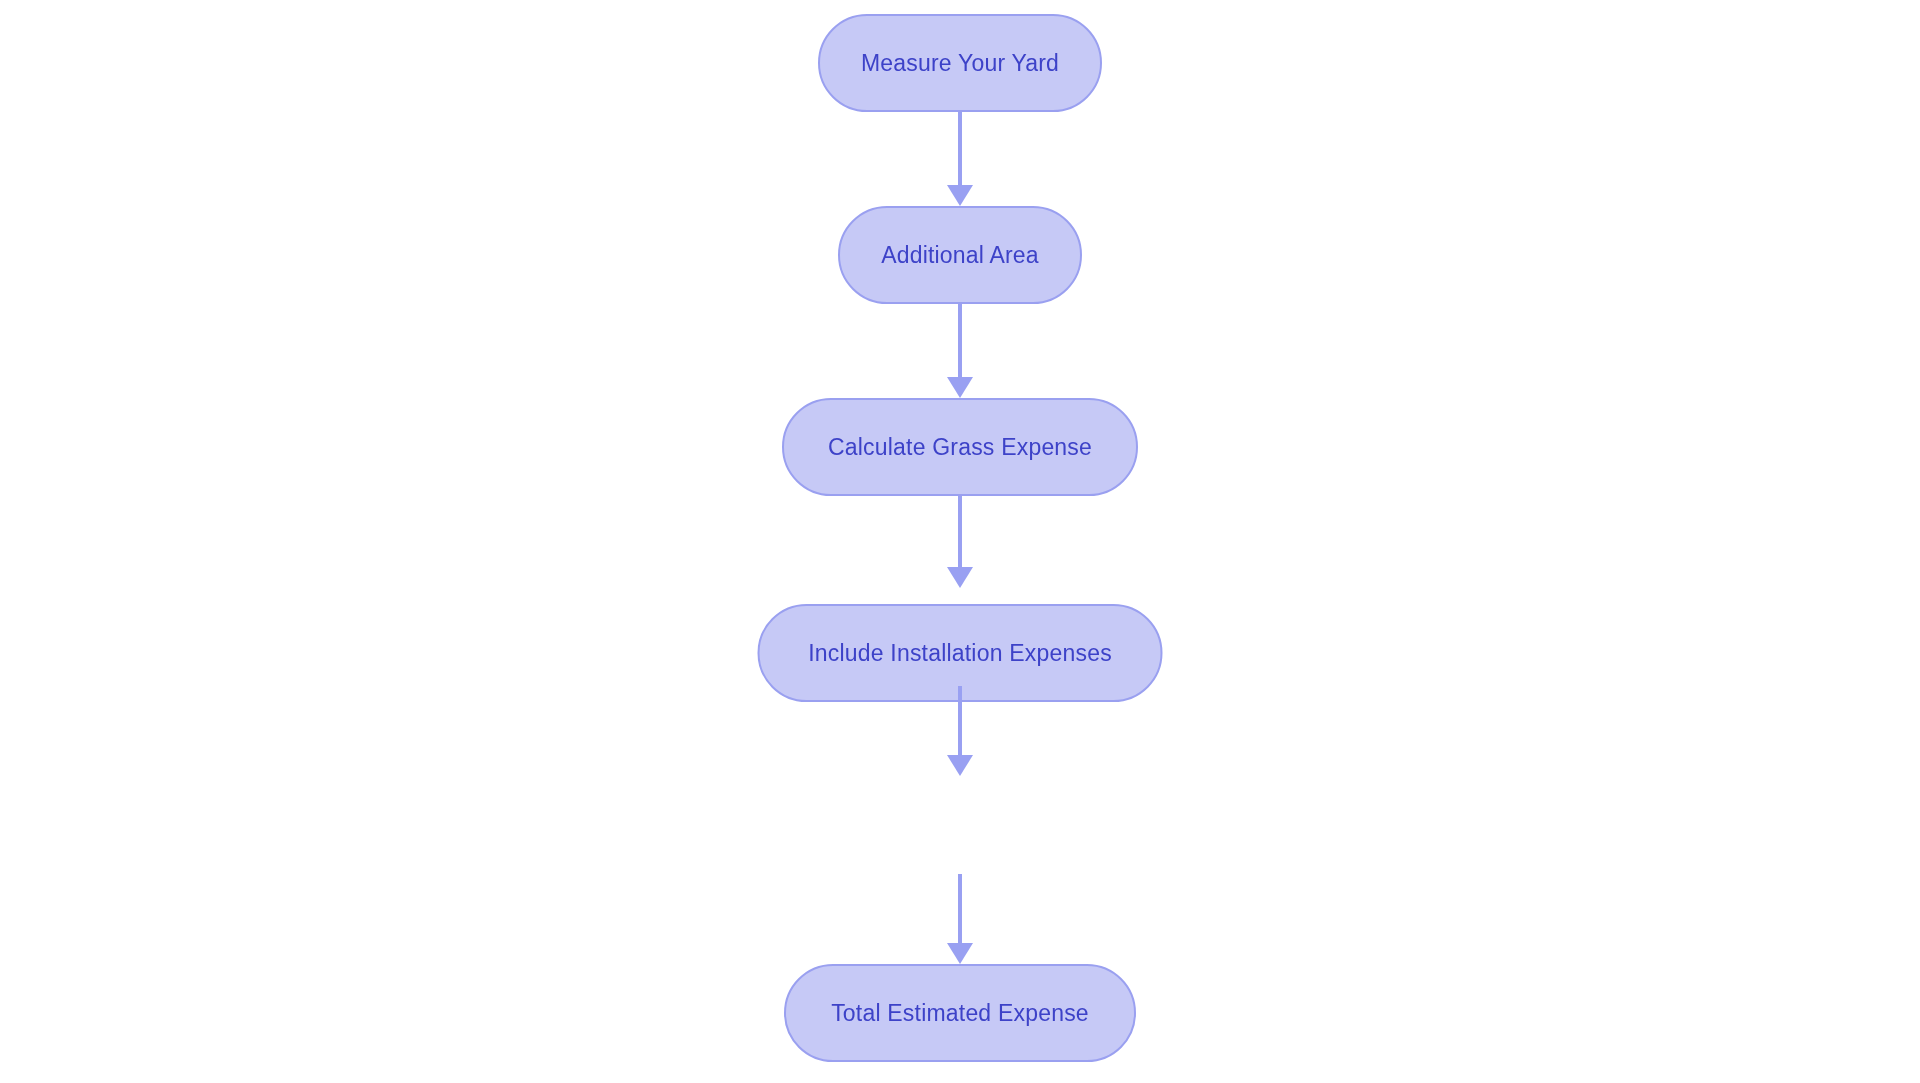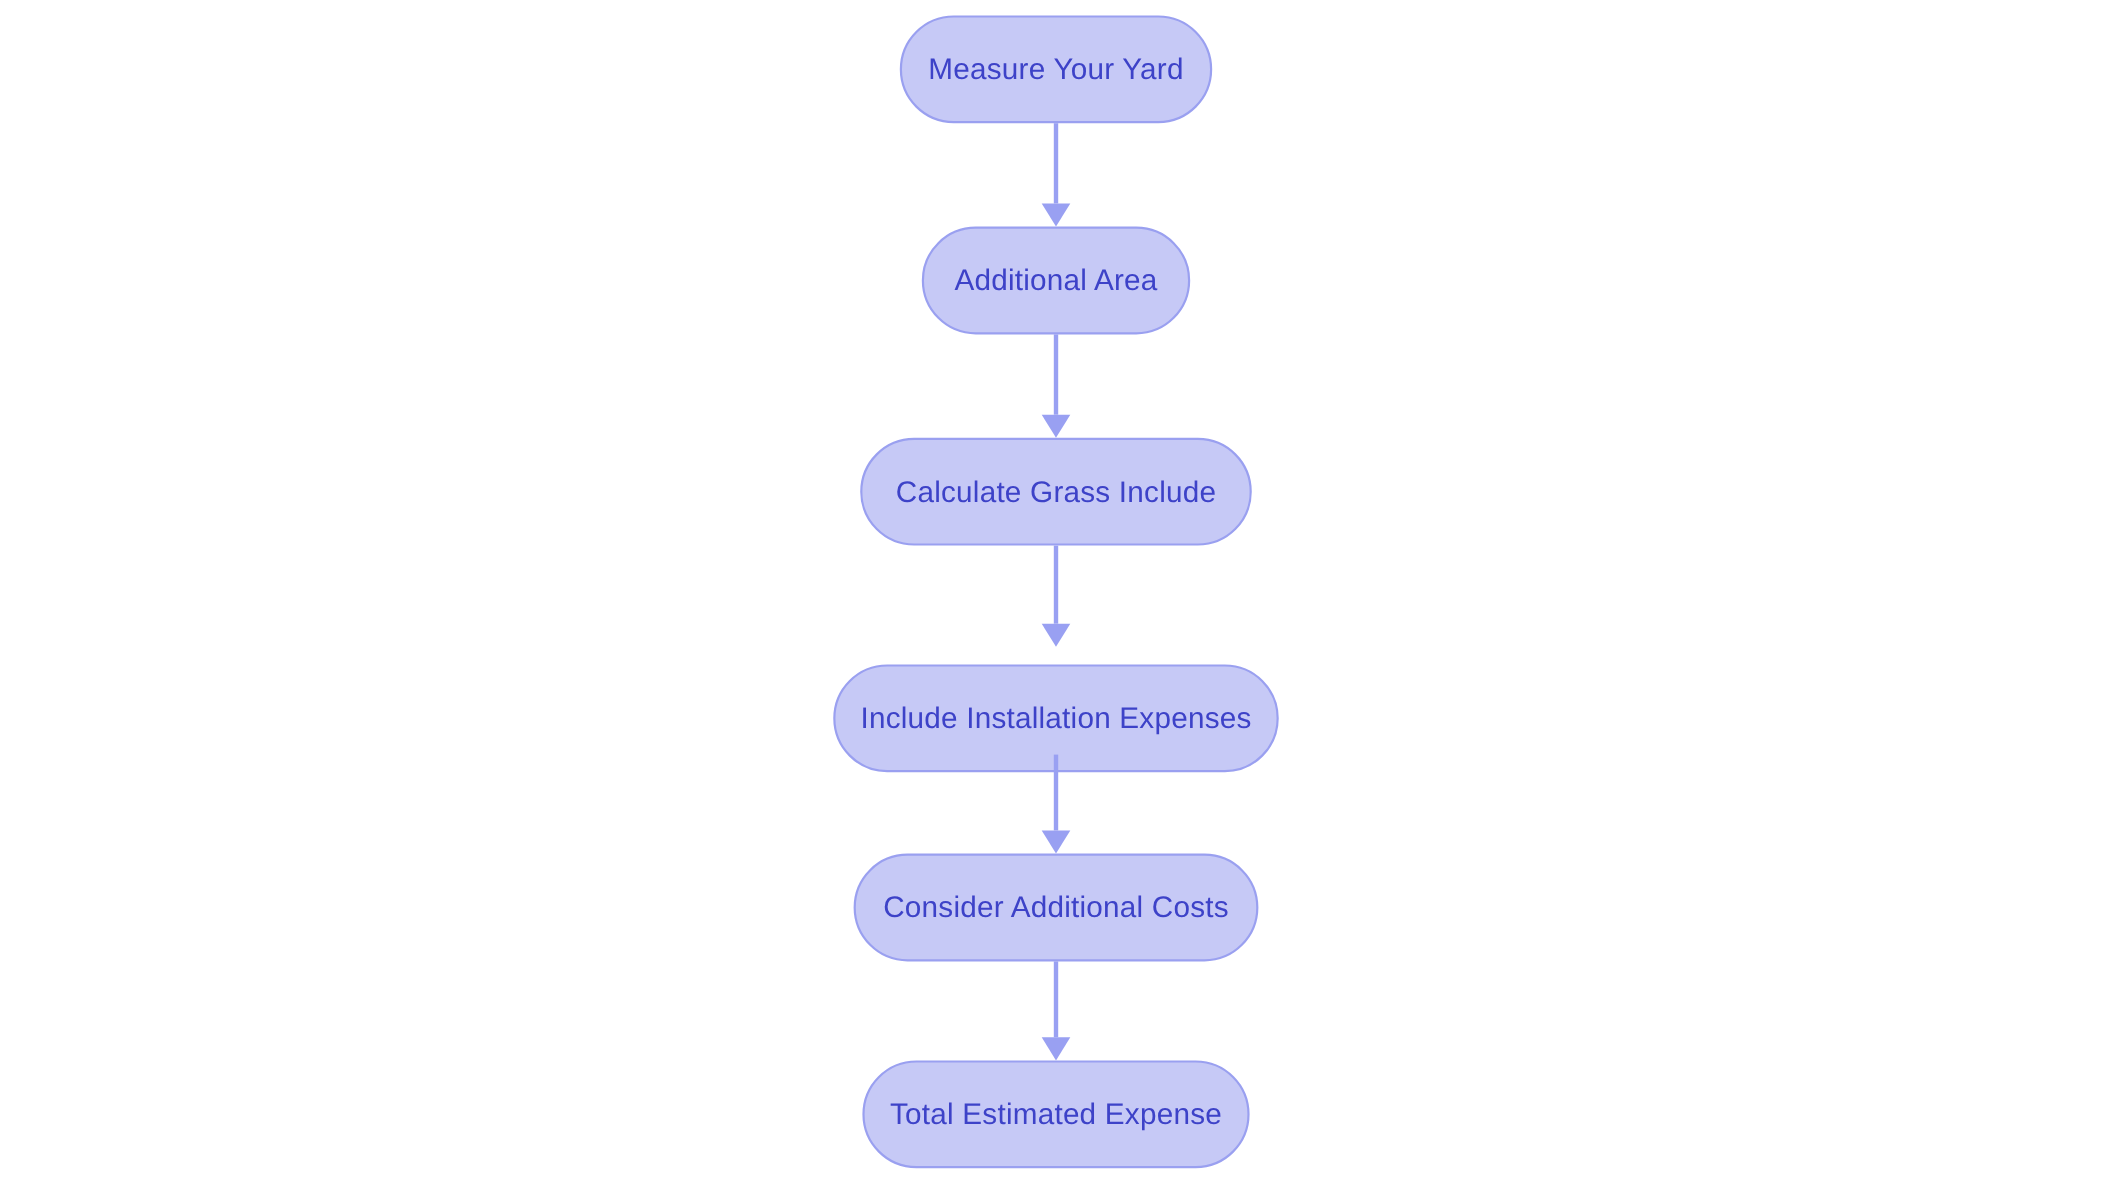--- a/index.html
+++ b/index.html
@@ -21,21 +21,21 @@
     transform: translateX(-50%);
     height: 98px;
     background: var(--node-fill, #c6c9f6);
     border: 2px solid var(--node-border, #9aa0f0);
     border-radius: 51px;
     box-sizing: border-box;
     display: flex;
     align-items: center;
     justify-content: center;
     color: var(--node-text, #3d42c8);
-    font-size: 27px;
+    font-size: 23px;
     letter-spacing: 0.2px;
     white-space: nowrap;
   }
   .n1 { top: 14px;  width: 284px; }
   .n2 { top: 206px; width: 244px; }
   .n3 { top: 398px; width: 356px; }
   .n4 { top: 588px; width: 405px; margin-top: 16px; }
   .n5 { top: 776px; width: 368px; }
   .n6 { top: 964px; width: 352px; }
 
@@ -84,40 +84,37 @@
   <div class="node n2">
     <span>Additional Area</span>
   </div>
 
   <div class="arrow a2">
     <div class="shaft"></div>
     <div class="head"></div>
   </div>
 
   <div class="node n3">
-    <span>Calculate Grass Include</span>
+    <span>Calculate Grass Expense</span>
   </div>
 
   <div class="arrow a3">
     <div class="shaft"></div>
     <div class="head"></div>
   </div>
 
   <div class="node n4">
     <span>Include Installation Expenses</span>
   </div>
 
   <div class="arrow a4">
     <div class="shaft"></div>
     <div class="head"></div>
   </div>
 
-  <div class="node n5">
-    <span>Consider Additional Costs</span>
-  </div>
 
   <div class="arrow a5">
     <div class="shaft"></div>
     <div class="head"></div>
   </div>
 
   <div class="node n6">
     <span>Total Estimated Expense</span>
   </div>
 

